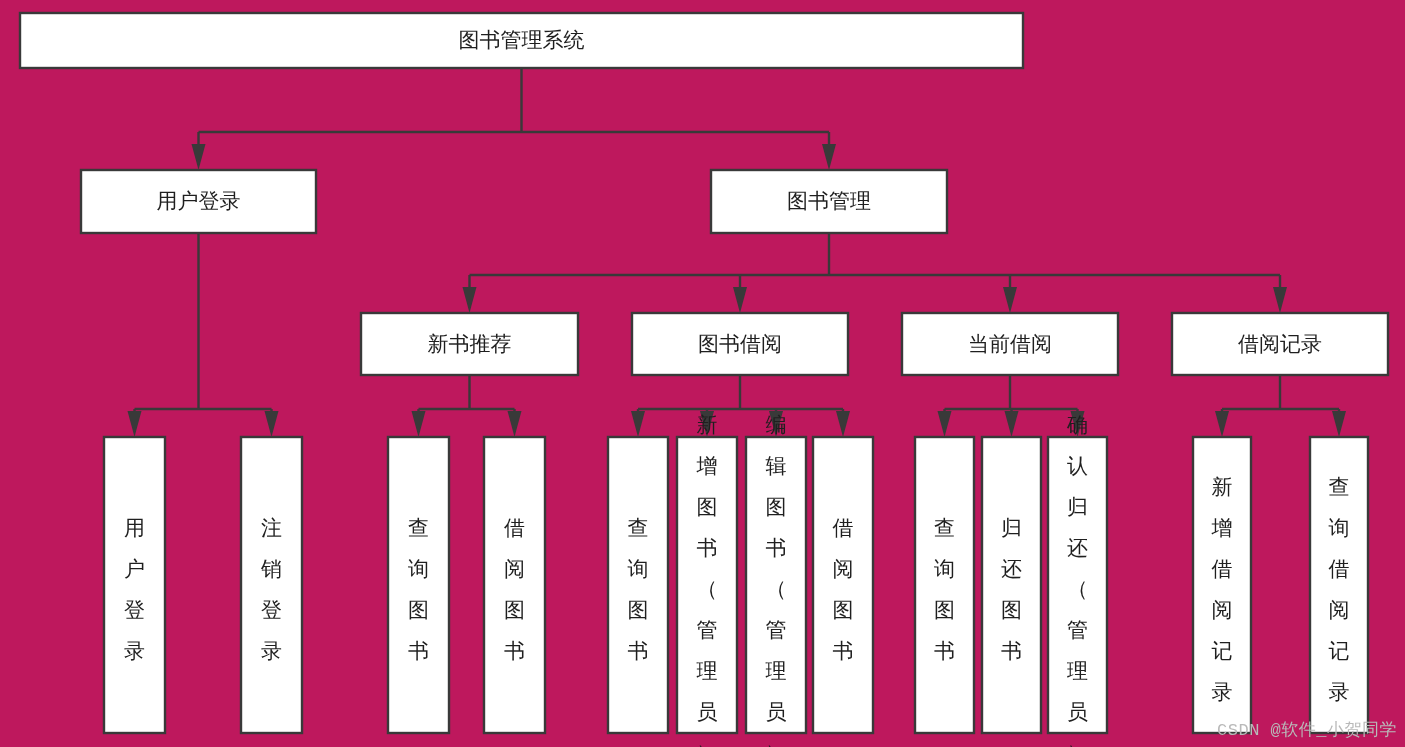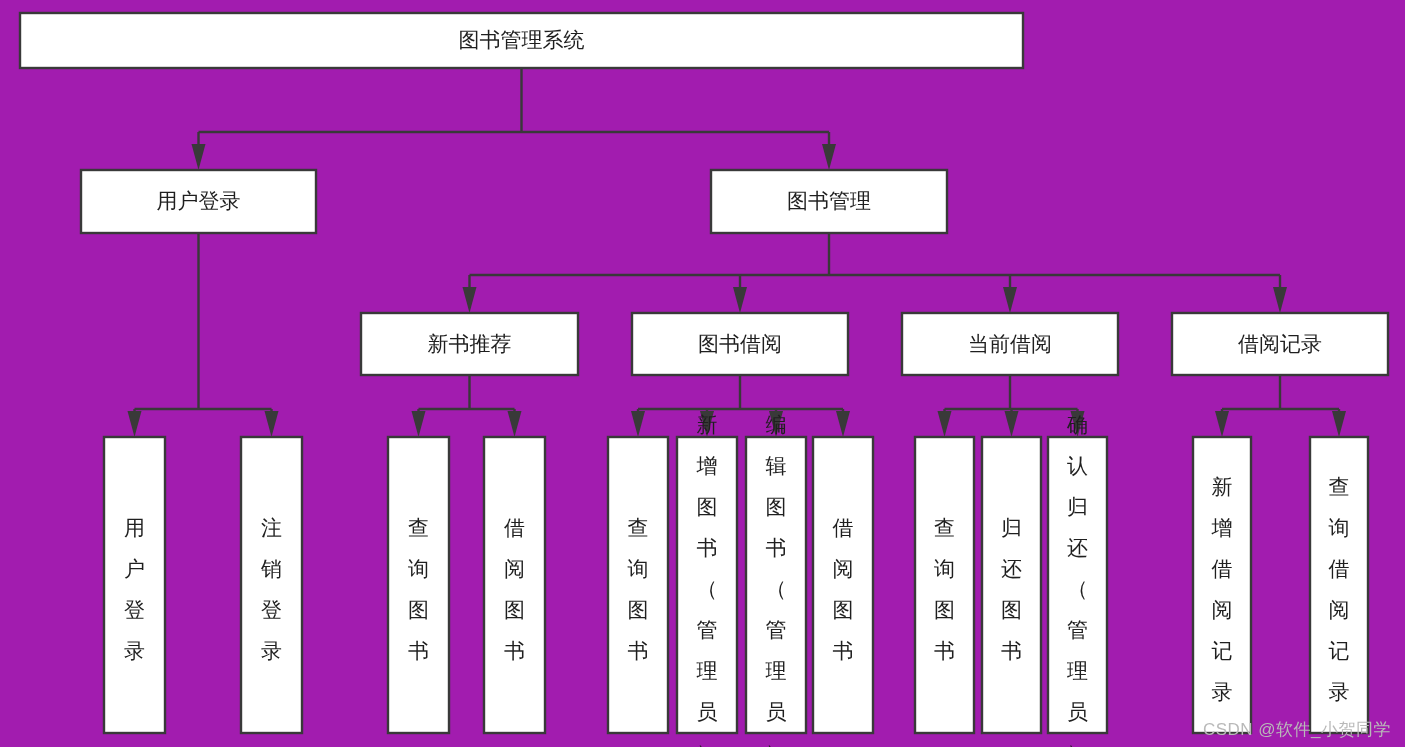--- a/index.html
+++ b/index.html
@@ -12,21 +12,21 @@
     width: 1405px;
     height: 747px;
     font-family: "Liberation Sans", "DejaVu Sans", sans-serif;
     overflow: hidden;
     position: relative;
   }
   #diagram-root {
     position: relative;
     width: 1405px;
     height: 747px;
-    background: #a21caf;
+    background: #be185d;
   }
   svg#tree-svg {
     position: absolute;
     left: 0;
     top: 0;
     width: 1405px;
     height: 747px;
     display: block;
   }
   .node-box {
@@ -52,23 +52,23 @@
     stroke-width: 2.4;
     fill: none;
     stroke-linecap: butt;
   }
   .arrow-head {
     fill: #393939;
     stroke: none;
   }
   .watermark-text {
     position: absolute;
-    right: 14px;
+    right: 8px;
     bottom: 6px;
-    font-family: Liberation Sans, sans-serif;
+    font-family: Liberation Mono, monospace;
     font-size: 17px;
     color: #b9b9b9;
     letter-spacing: 0.5px;
     white-space: nowrap;
     user-select: none;
   }
 </style>
 </head>
 <body>
 

